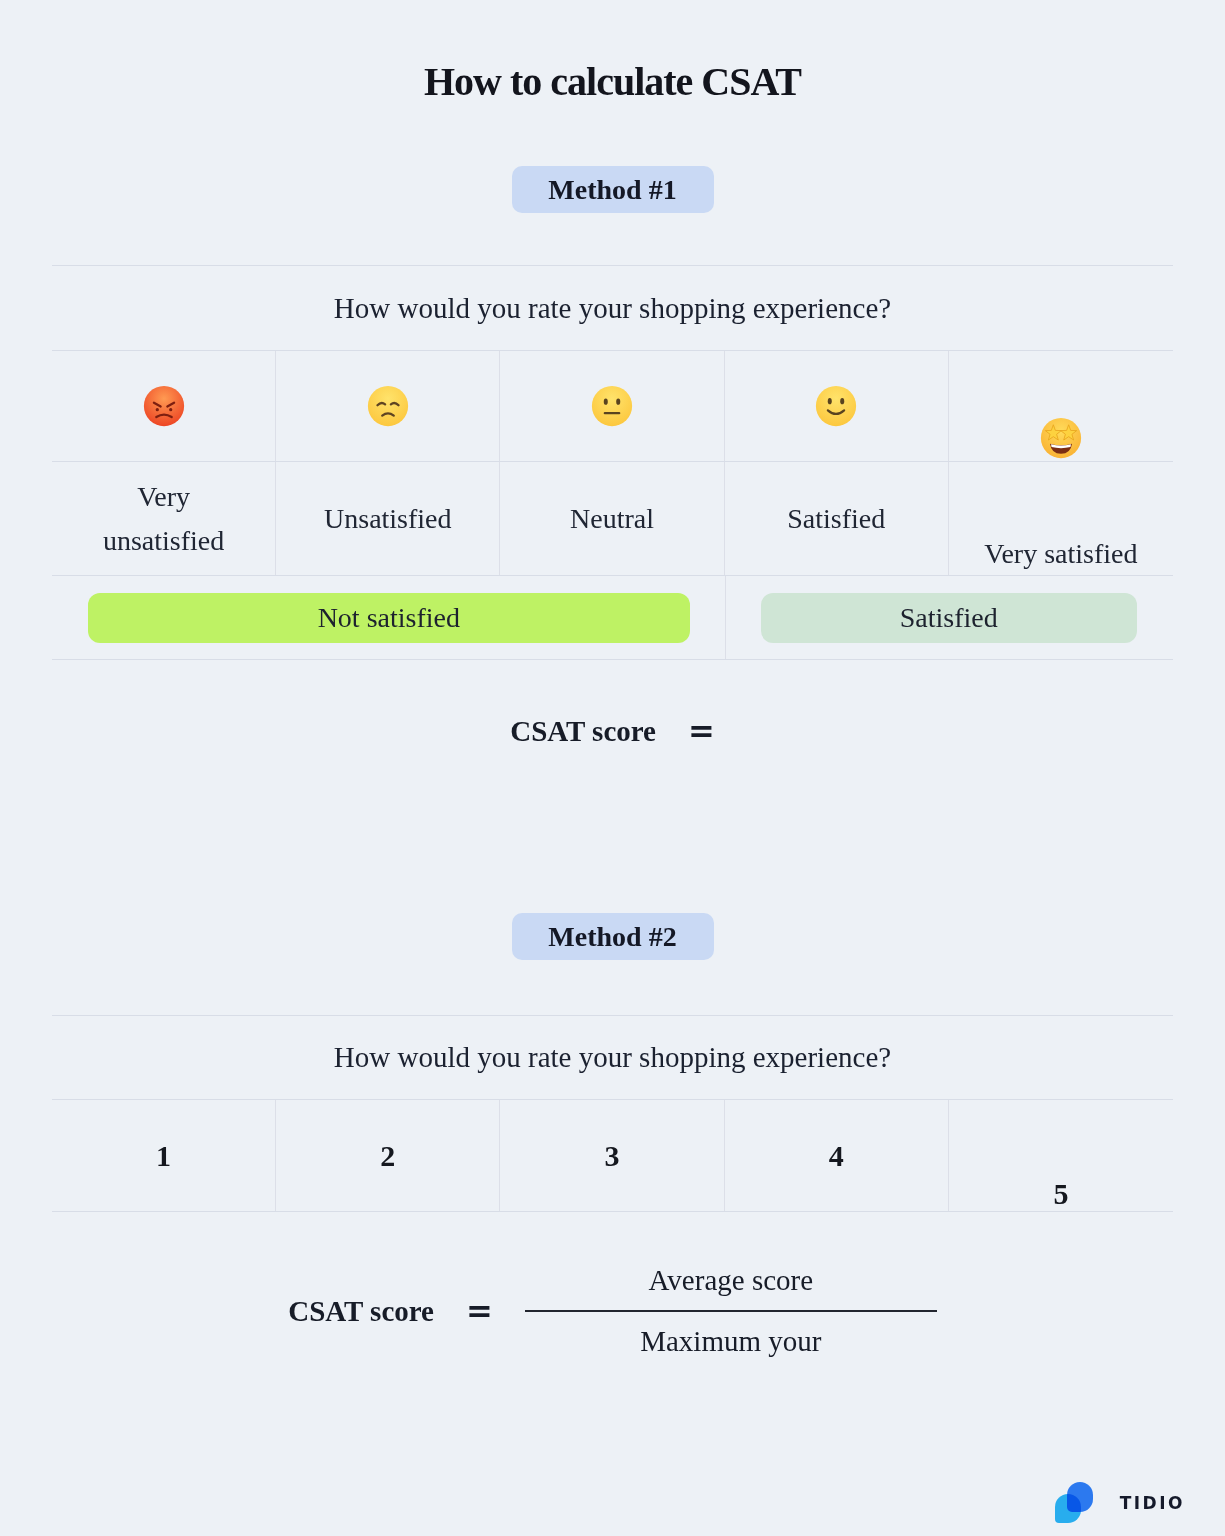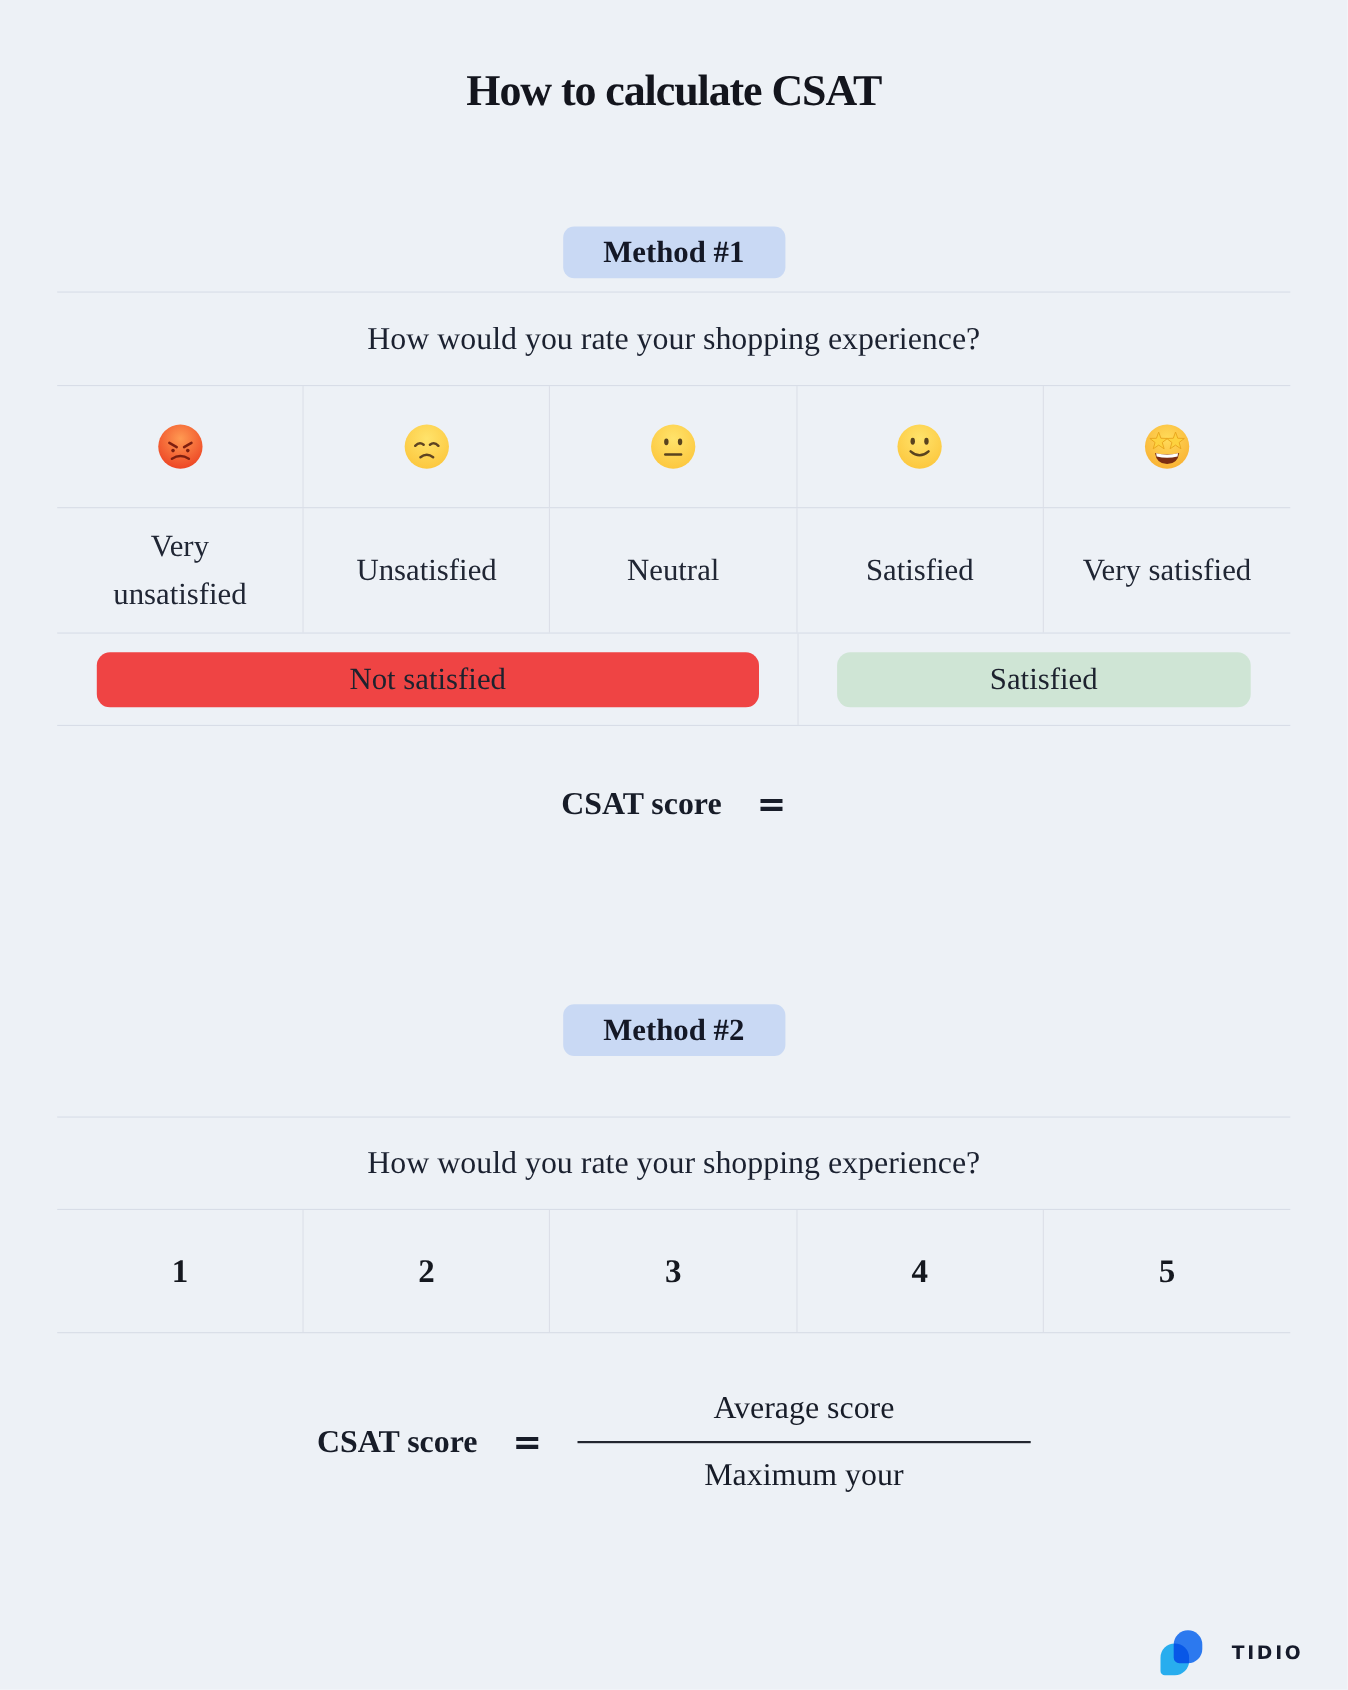--- a/index.html
+++ b/index.html
@@ -20,21 +20,21 @@
     color:#13151d;
   }
 
   .badge {
     position:absolute; left:50%; transform:translateX(-50%);
     width:202px; height:47px;
     background:#c9d9f4; border-radius:10px;
     display:flex; align-items:center; justify-content:center;
     font-weight:700; font-size:28px; color:#141826;
   }
-  .badge-1 { top:166px;margin-top:40px; }
+  .badge-1 { top:166px; }
   .badge-2 { top:913px; }
 
   .csat-table { position:absolute; left:52px; width:1121px; }
   .table-1 { top:265px; }
   .table-2 { top:1015px; }
 
   .q-row {
     border-top:1.5px solid #d8dde7;
     border-bottom:1.5px solid #d8dde7;
     display:flex; align-items:center; justify-content:center;
@@ -42,21 +42,21 @@
   }
   .table-1 .q-row { height:86px; }
   .table-2 .q-row { height:85px; }
 
   .grid-row { display:grid; grid-template-columns:repeat(5,1fr); }
   .cell {
     display:flex; align-items:center; justify-content:center;
     border-right:1.5px solid #dcdfe8;
     text-align:center;
   }
-  .cell:last-child { border-right:none; }
+  .cell:last-child { border-right:none;align-items:flex-end; }
 
   .emoji-row { height:110px; }
   .emoji-row svg { width:46px; height:46px; display:block; }
 
   .labels-row {
     height:114px;
     border-top:1.5px solid #d8dde7;
     font-size:28px; color:#202634; line-height:1.55;
   }
   .labels-row .cell { padding:0 22px; }
@@ -69,21 +69,21 @@
   .mid-divider {
     position:absolute; left:60%; top:0; bottom:0;
     width:1.5px; background:#dcdfe8;
   }
   .pill {
     position:absolute; top:17px; height:50px;
     border-radius:12px;
     display:flex; align-items:center; justify-content:center;
     font-size:28px; color:#1d222e;
   }
-  .pill-pink  { left:36px;  width:calc(60% - 71px); background:#ef4444; }
+  .pill-pink  { left:36px;  width:calc(60% - 71px); background:#bef264; }
   .pill-green { left:calc(60% + 36px); right:36px;  background:#cfe5d5; }
 
   .num-row {
     height:112px;
     border-bottom:1.5px solid #d8dde7;
     font-weight:700; font-size:30px; color:#15181f;
   }
 
   .formula {
     position:absolute; left:0; width:100%;

